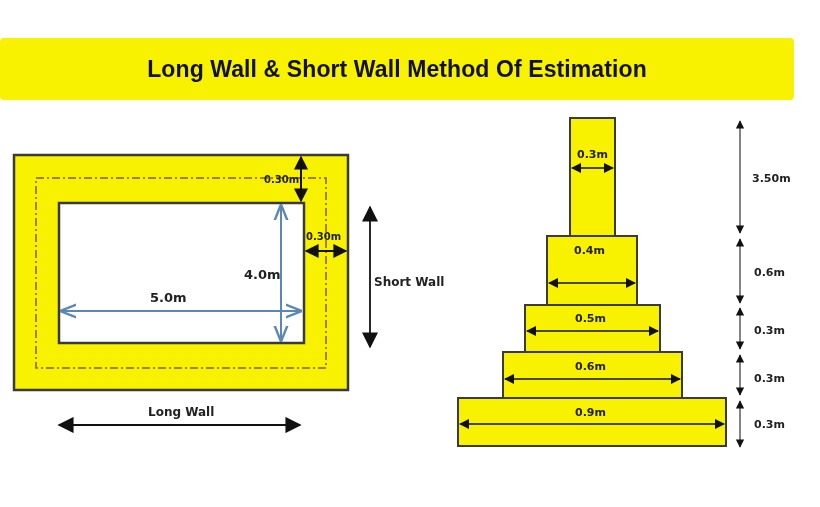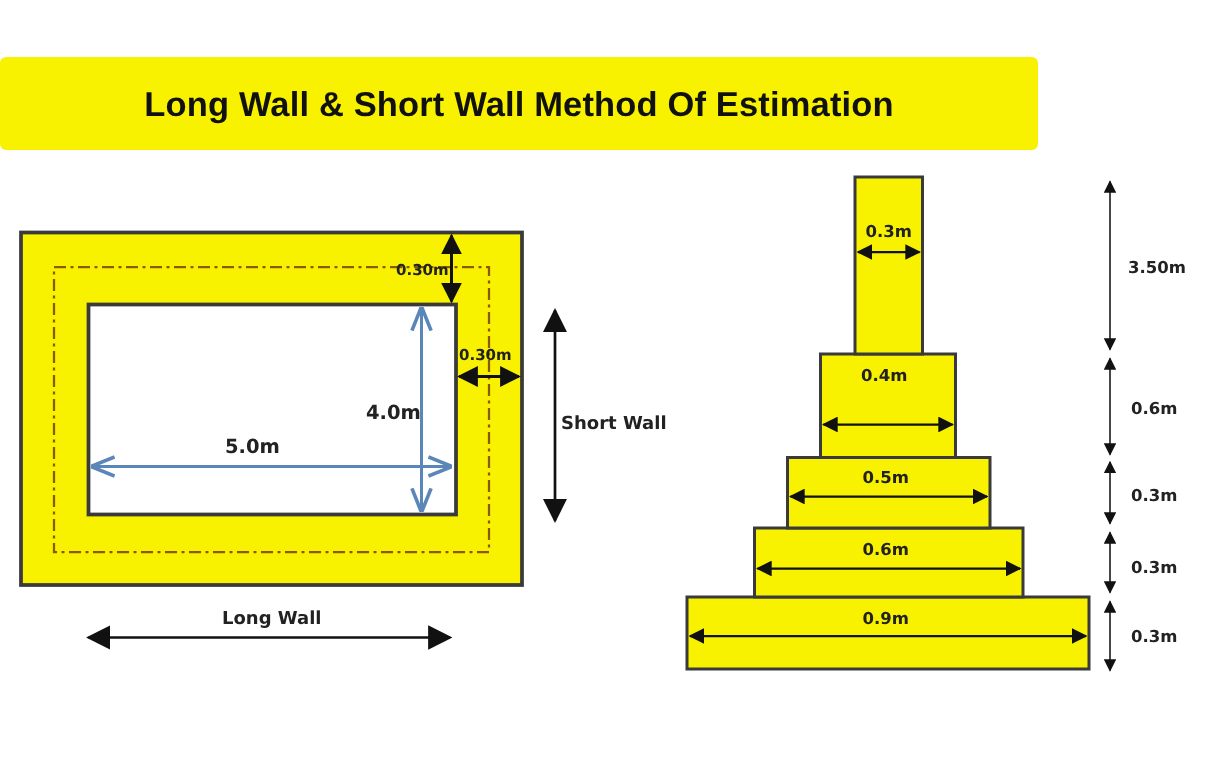--- a/index.html
+++ b/index.html
@@ -1,18 +1,18 @@
 <!DOCTYPE html>
 <html><head>
 <meta charset="utf-8">
 <style>
   html, body { margin: 0; padding: 0; }
   body { width: 820px; height: 507px; background: #ffffff; position: relative; overflow: hidden;
          font-family: "Liberation Sans", "DejaVu Sans", sans-serif; }
-  .header { position: absolute; left: 0; top: 38px; width: 692px; height: 62px; background: #f8f200;
+  .header { position: absolute; left: 0; top: 38px; width: 794px; height: 62px; background: #f8f200;
             border-radius: 4px; display: flex; align-items: center; justify-content: center; }
   .header-title { font-family: "Liberation Sans", sans-serif; font-weight: bold; font-size: 23px;
                   color: #111111; letter-spacing: 0.1px; }
   svg.diagram { position: absolute; left: 0; top: 0; }
   .lbl { font-family: "DejaVu Sans", sans-serif; font-weight: bold; fill: #222222; }
 </style>
 </head>
 <body>
 
 <div class="header">

